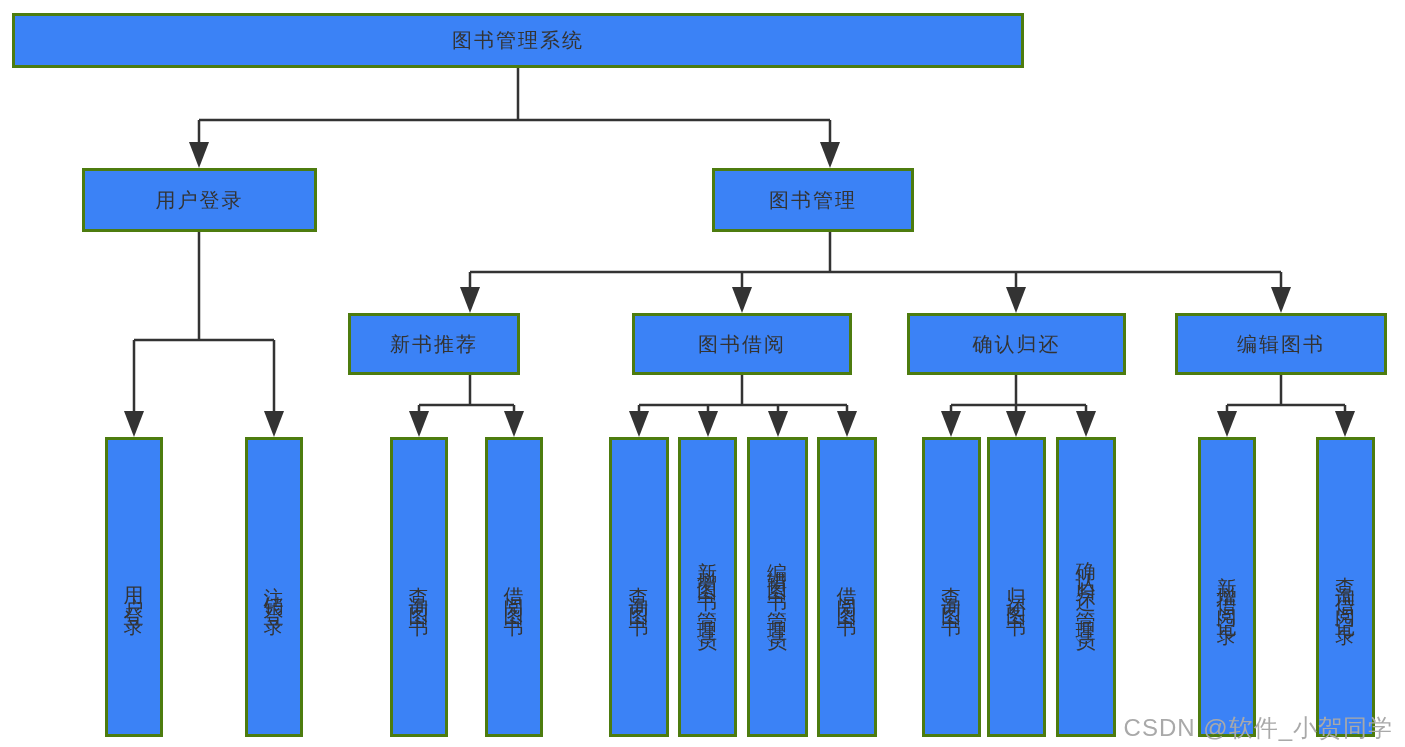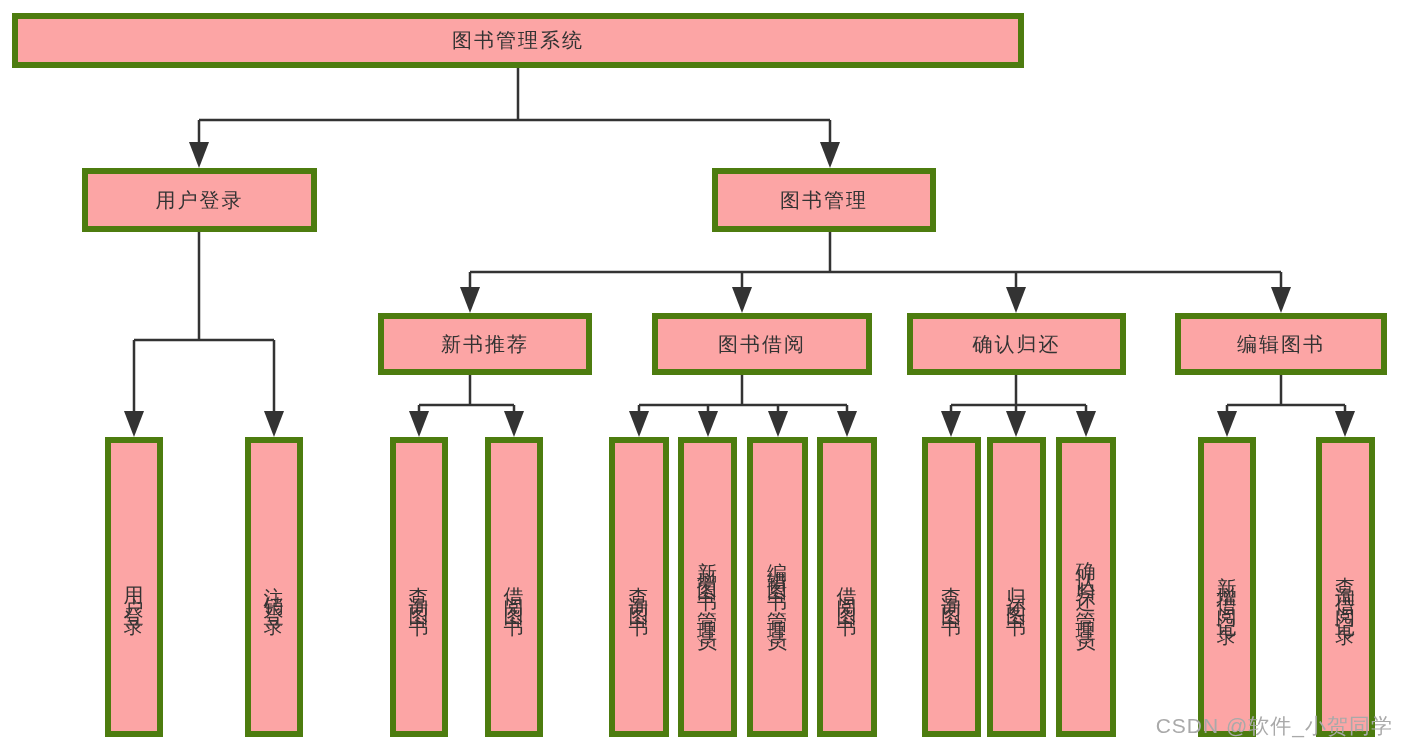--- a/index.html
+++ b/index.html
@@ -18,22 +18,22 @@
   }
   svg.wires {
     position: absolute;
     left: 0;
     top: 0;
     pointer-events: none;
   }
   .node {
     position: absolute;
     box-sizing: border-box;
-    border: 6px solid #4d7c0f;
-    background: #fca5a5;
+    border: 3px solid #4d7c0f;
+    background: #3b82f6;
     display: flex;
     align-items: center;
     justify-content: center;
     text-align: center;
   }
   .hlabel {
     font-size: 20px;
     letter-spacing: 2px;
     color: #333333;
     white-space: nowrap;
@@ -44,21 +44,21 @@
     font-size: 20px;
     letter-spacing: 10px;
     color: #333333;
     margin-top: 8px;
     line-height: 1;
   }
   .watermark {
     position: absolute;
     top: 712px;
     right: 12px;
-    font-size: 21px;
+    font-size: 24px;
     letter-spacing: 1px;
     color: #a9a9a9;
     white-space: nowrap;
   }
 </style>
 </head>
 <body>
 
 <div class="canvas">
 
@@ -95,28 +95,28 @@
     </g>
   </svg>
 
   <div class="node" style="left:12px; top:13px; width:1012px; height:55px;">
     <span class="hlabel">图书管理系统</span>
   </div>
 
   <div class="node" style="left:82px; top:168px; width:235px; height:64px;">
     <span class="hlabel">用户登录</span>
   </div>
-  <div class="node" style="left:712px; top:168px; width:224px; height:64px;">
+  <div class="node" style="left:712px; top:168px; width:202px; height:64px;">
     <span class="hlabel">图书管理</span>
   </div>
 
-  <div class="node" style="left:378px; top:313px; width:214px; height:62px;">
+  <div class="node" style="left:348px; top:313px; width:172px; height:62px;">
     <span class="hlabel">新书推荐</span>
   </div>
-  <div class="node" style="left:632px; top:313px; width:220px; height:62px;margin-left:20px;">
+  <div class="node" style="left:632px; top:313px; width:220px; height:62px;">
     <span class="hlabel">图书借阅</span>
   </div>
   <div class="node" style="left:907px; top:313px; width:219px; height:62px;">
     <span class="hlabel">确认归还</span>
   </div>
   <div class="node" style="left:1175px; top:313px; width:212px; height:62px;">
     <span class="hlabel">编辑图书</span>
   </div>
 
   <div class="node" style="left:105px; top:437px; width:58px; height:300px;">

